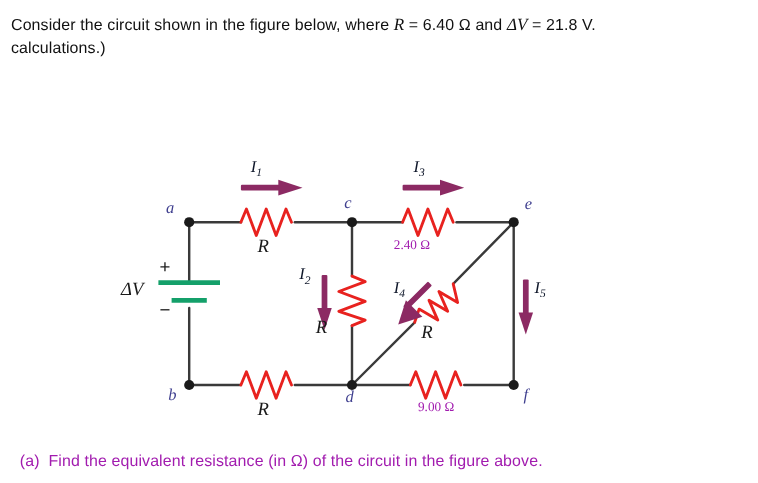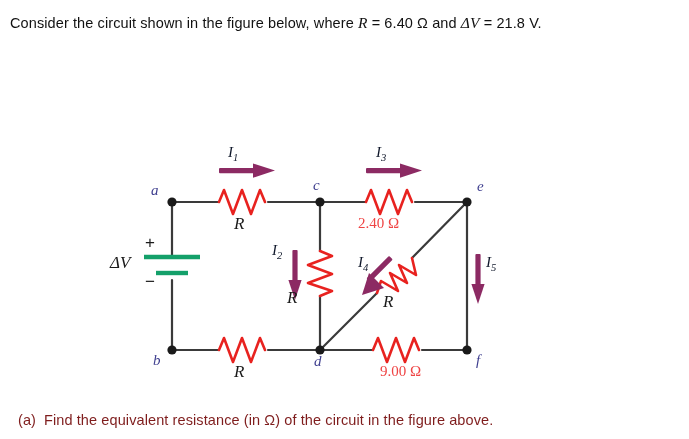--- a/index.html
+++ b/index.html
@@ -33,21 +33,21 @@
     font-size: 15.5px;
   }
 
   
   #question-line {
     position: absolute;
     left: 18px;
     top: 412px;
     width: 660px;
     font-size: 14.5px;
-    color: #7f1d1d;
+    color: #a21caf;
     letter-spacing: 0.1px;
   }
   #question-line .qlabel {
     display: inline-block;
     width: 26px;
   }
 
   
   #circuit-figure {
     position: absolute;
@@ -73,22 +73,22 @@
     font-style: italic;
     font-size: 15px;
     color: #3f3f8f;
   }
   .res-label {
     font-style: italic;
     font-size: 17px;
     color: #1a1a1a;
   }
   .ohm-label {
-    font-size: 15px;
-    color: #ef4444;
+    font-size: 12px;
+    color: #a21caf;
   }
   .cur-label {
     font-style: italic;
     font-size: 15px;
     color: #0f172a;
   }
   .cur-label sub {
     font-size: 10.5px;
     font-style: italic;
   }
@@ -101,20 +101,21 @@
     font-size: 17px;
     color: #1a1a1a;
     font-family: "Liberation Sans", sans-serif;
   }
 </style>
 </head>
 <body>
 
 <div id="problem-statement">
   <span>Consider the circuit shown in the figure below, where </span><span class="var">R</span><span> = 6.40 Ω and </span><span class="var">ΔV</span><span> = 21.8 V.</span><br>
+  <span>calculations.)</span>
 </div>
 
 <div id="circuit-figure">
 
   <svg id="circuit-svg" width="689" height="285" viewBox="0 0 689 285">
 
     <g stroke="#3a3a3a" stroke-width="2.2" fill="none" stroke-linecap="round">
 
       <line x1="172" y1="82" x2="219" y2="82"></line>
 

